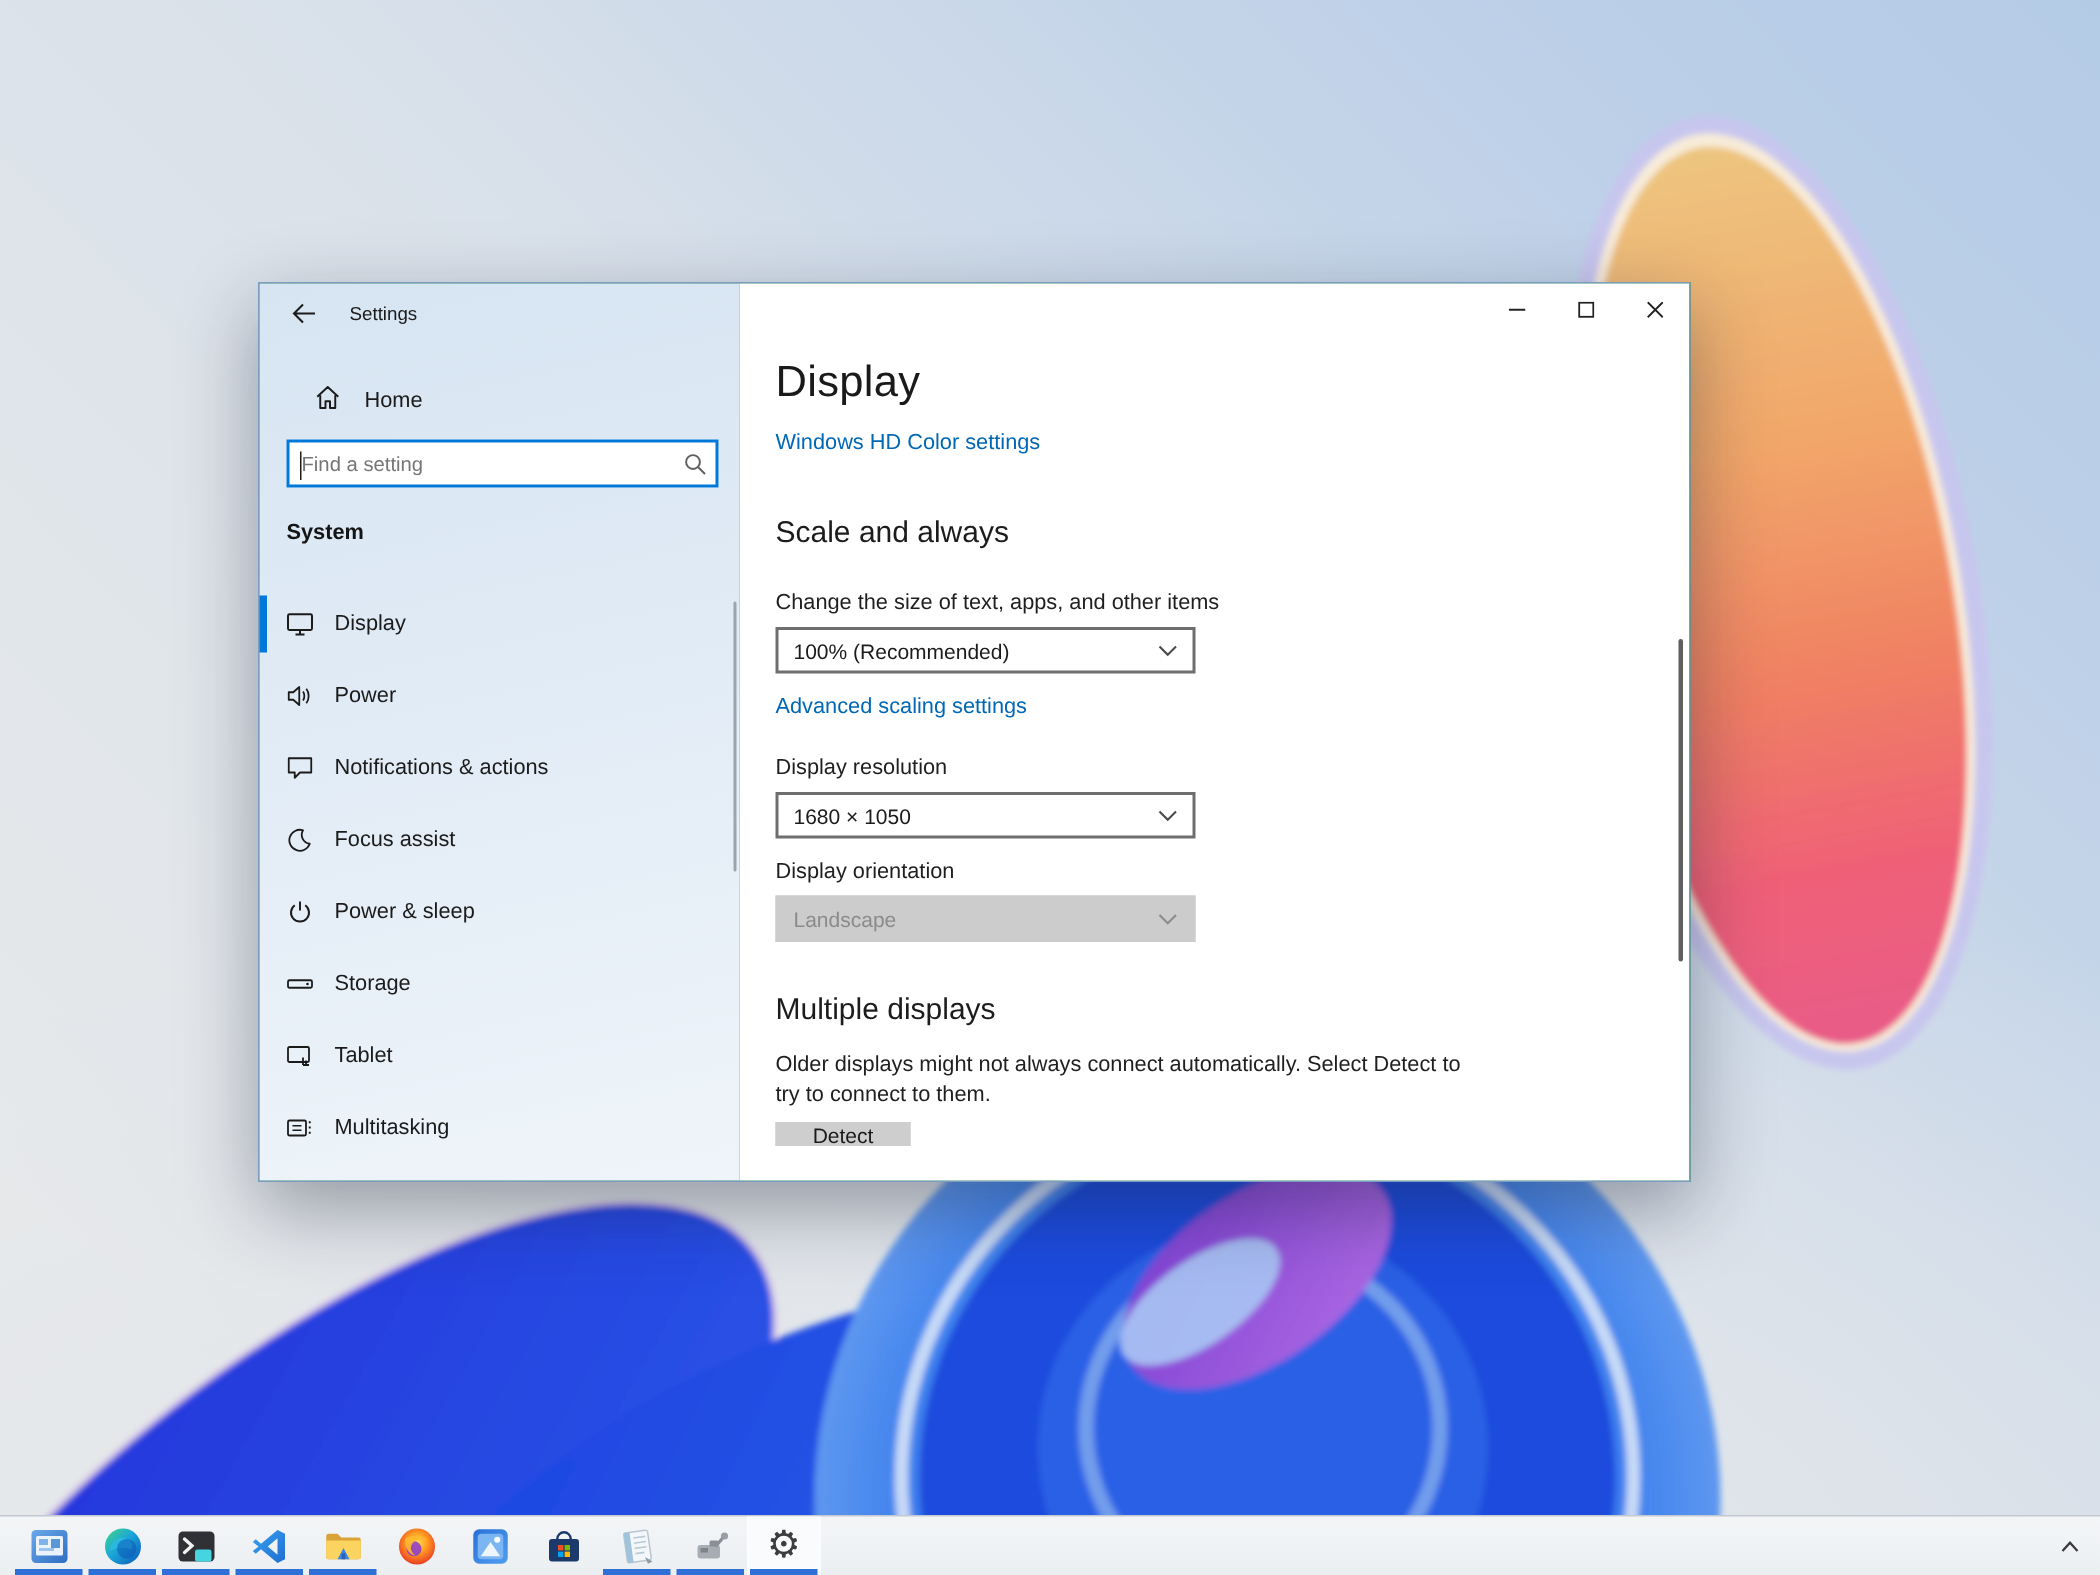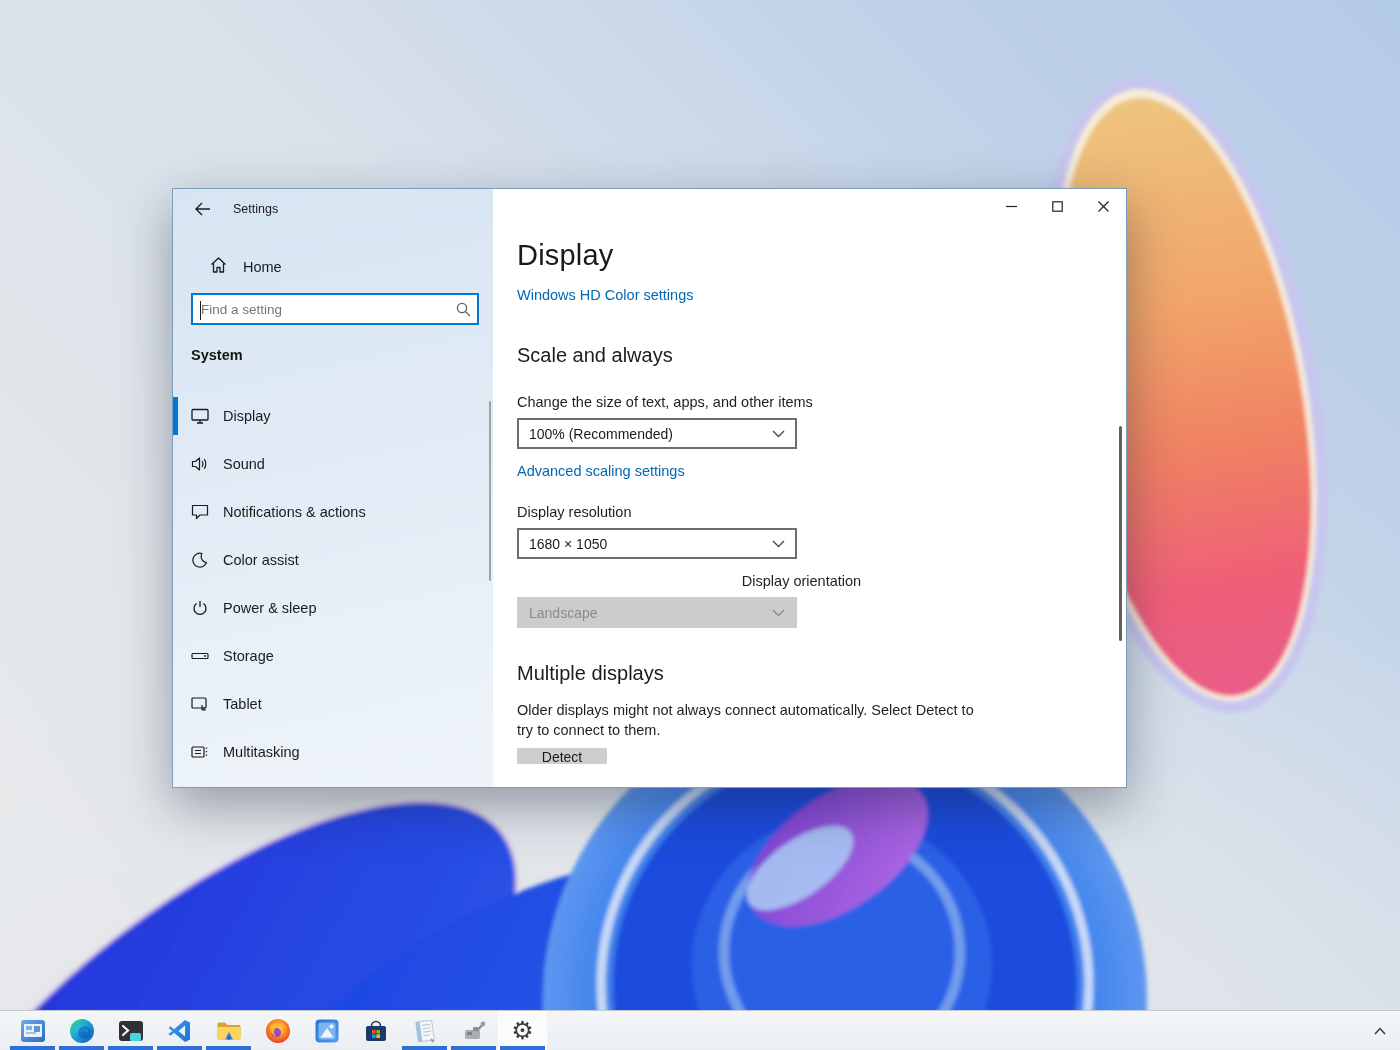--- a/index.html
+++ b/index.html
@@ -68,21 +68,21 @@
   .scale-h2 { margin-top:40px; }
   .field-label { font-size:14.5px; color:#1f1f1f; }
   .lbl-scale { margin-top:27px; }
   .dropdown {
     margin-top:8px; width:280px; height:31px; background:#fff; border:2px solid #6e6e6e;
     display:flex; align-items:center; justify-content:space-between; padding:0 10px 0 10px; cursor:pointer;
   }
   .dropdown .dd-value { font-size:14px; color:#1b1b1b; }
   .adv-link { margin-top:14px; }
   .lbl-res { margin-top:24px; }
-  .lbl-ori { margin-top:14px;text-align:center; }
+  .lbl-ori { margin-top:14px; }
   .dropdown.disabled { background:#cccccc; border-color:#cccccc; cursor:default; }
   .dropdown.disabled .dd-value { color:#8b8b8b; }
   .multi-h2 { margin-top:34px; }
   .multi-desc { margin-top:16px; font-size:14.5px; color:#1f1f1f; width:458px; line-height:1.35; }
   .detect-btn {
     margin-top:8px; width:90px; height:16px; background:#cecece; border:1px solid #cecece;
     font-size:14px; color:#1a1a1a; cursor:pointer; font-family:"Liberation Sans", sans-serif;
   }
   .content-scrollbar { position:absolute; right:4px; top:237px; width:3px; height:215px; background:#5f5f5f; border-radius:2px; }
 
@@ -214,37 +214,37 @@
         </span>
         <span class="lbl">Display</span>
       </div>
       <div class="nav-item">
         <span class="nav-ico">
           <svg width="18" height="16" viewBox="0 0 18 16">
               <path d="M1.5 5.5 H4.5 L8.5 2 V14 L4.5 10.5 H1.5 Z" stroke="#1b1b1b" stroke-width="1.2" fill="none" stroke-linejoin="round"></path>
               <path d="M11 5 C12.2 6.5 12.2 9.5 11 11 M13.2 3.2 C15.3 5.8 15.3 10.2 13.2 12.8" stroke="#1b1b1b" stroke-width="1.2" fill="none"></path>
             </svg>
         </span>
-        <span class="lbl">Sound</span>
+        <span class="lbl">Power</span>
       </div>
       <div class="nav-item">
         <span class="nav-ico">
           <svg width="18" height="16" viewBox="0 0 18 16">
               <path d="M1.5 1.5 H16.5 V11 H9 L5.5 14.5 V11 H1.5 Z" stroke="#1b1b1b" stroke-width="1.2" fill="none" stroke-linejoin="round"></path>
             </svg>
         </span>
         <span class="lbl">Notifications &amp; actions</span>
       </div>
       <div class="nav-item">
         <span class="nav-ico">
           <svg width="16" height="16" viewBox="0 0 16 16">
               <path d="M10 1.5 A7 7 0 1 0 14.5 10.5 A6 6 0 0 1 10 1.5 Z" stroke="#1b1b1b" stroke-width="1.2" fill="none" stroke-linejoin="round"></path>
             </svg>
         </span>
-        <span class="lbl">Color assist</span>
+        <span class="lbl">Focus assist</span>
       </div>
       <div class="nav-item">
         <span class="nav-ico">
           <svg width="16" height="16" viewBox="0 0 16 16">
               <path d="M8 1 V7" stroke="#1b1b1b" stroke-width="1.3"></path>
               <path d="M4.5 3.5 A6 6 0 1 0 11.5 3.5" stroke="#1b1b1b" stroke-width="1.3" fill="none"></path>
             </svg>
         </span>
         <span class="lbl">Power &amp; sleep</span>
       </div>

